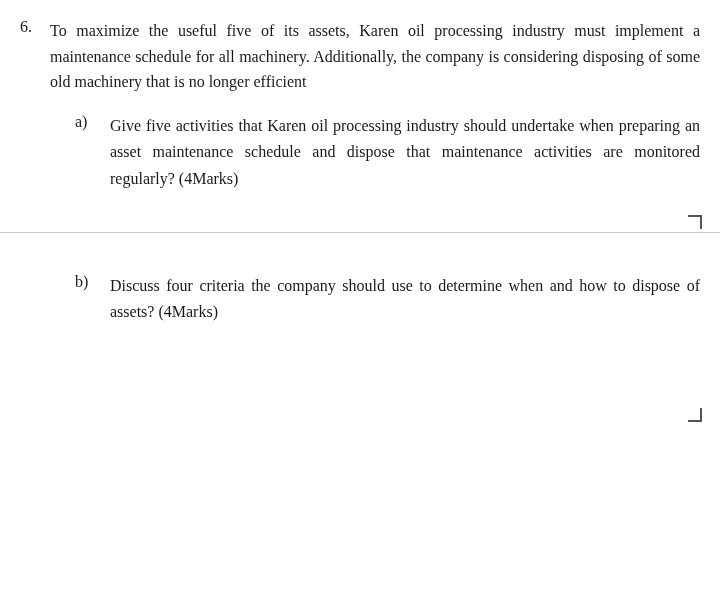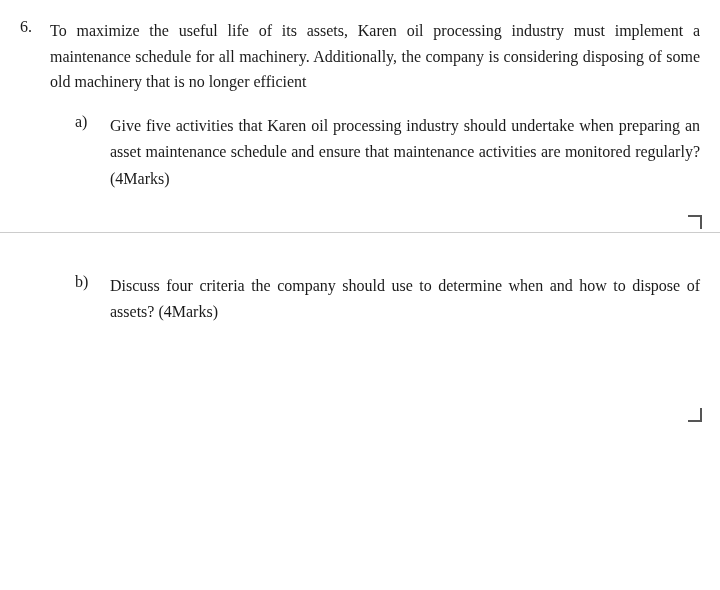--- a/index.html
+++ b/index.html
@@ -95,27 +95,27 @@
     }
   </style>
 </head>
 <body>
 
 <div class="page-content">
 
   <div class="top-section">
     <div class="question-6">
       <span class="question-number">6.</span>
-      <span class="question-text">To maximize the useful life of its assets, Karen oil processing industry must implement a maintenance schedule for all machinery. Additionally, the company is considering disposing of some old machinery that is no longer efficient</span>
+      <span class="question-text">To maximize the useful five of its assets, Karen oil processing industry must implement a maintenance schedule for all machinery. Additionally, the company is considering disposing of some old machinery that is no longer efficient</span>
     </div>
 
     <div class="sub-questions">
       <div class="sub-question">
         <span class="sub-label">a)</span>
-        <span class="sub-text">Give five activities that Karen oil processing industry should undertake when preparing an asset maintenance schedule and ensure that maintenance activities are monitored regularly? (4Marks)</span>
+        <span class="sub-text">Give five activities that Karen oil processing industry should undertake when preparing an asset maintenance schedule and dispose that maintenance activities are monitored regularly? (4Marks)</span>
       </div>
     </div>
   </div>
 
   <div class="corner-bracket-top-right"></div>
 
   <div class="bottom-section">
     <div class="sub-questions">
       <div class="sub-question">
         <span class="sub-label">b)</span>

